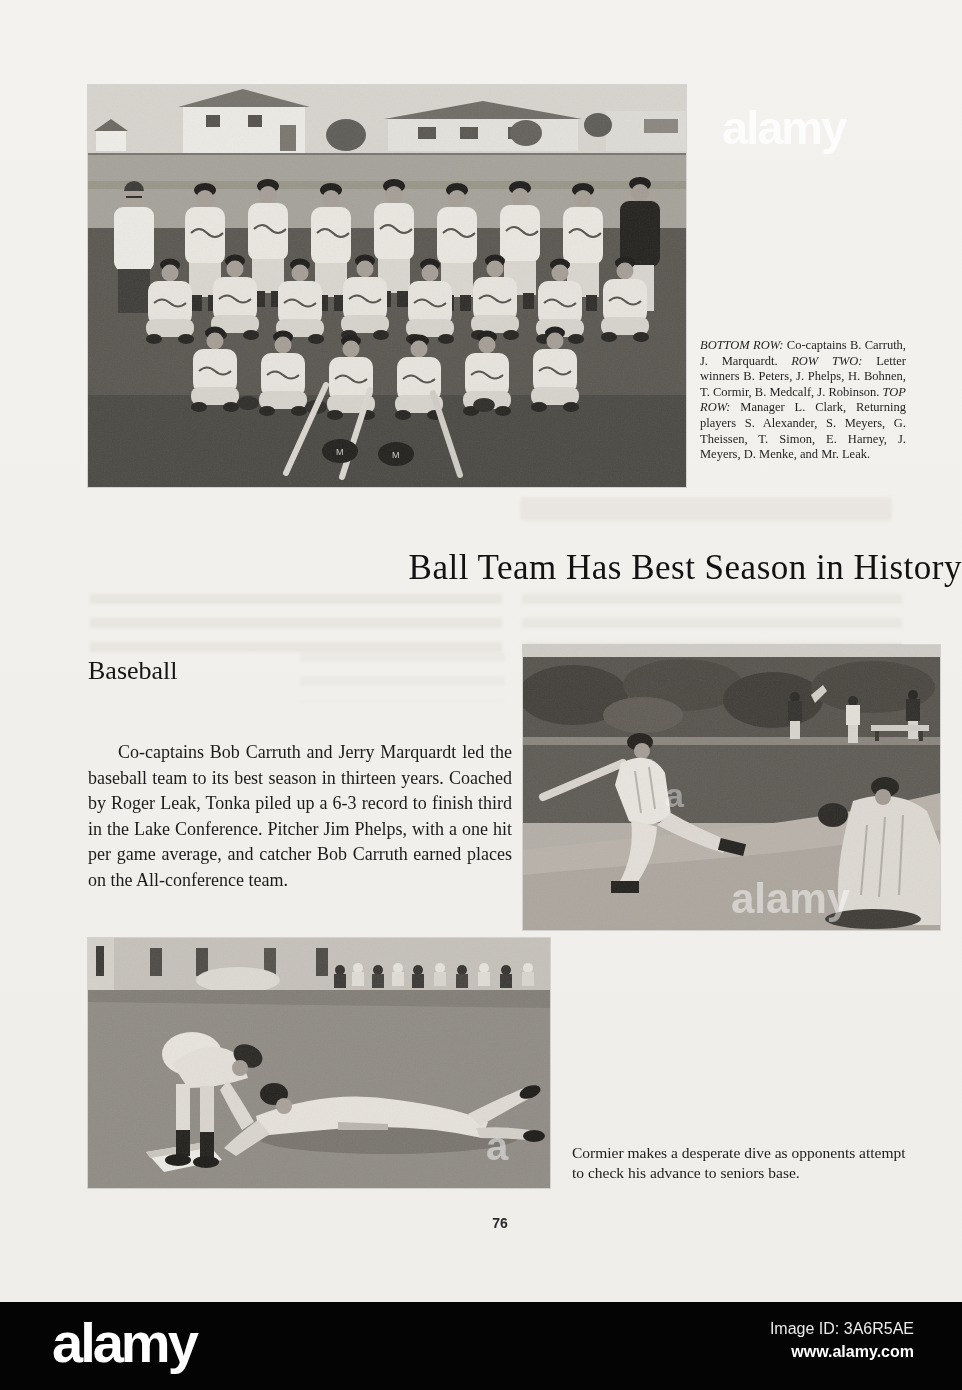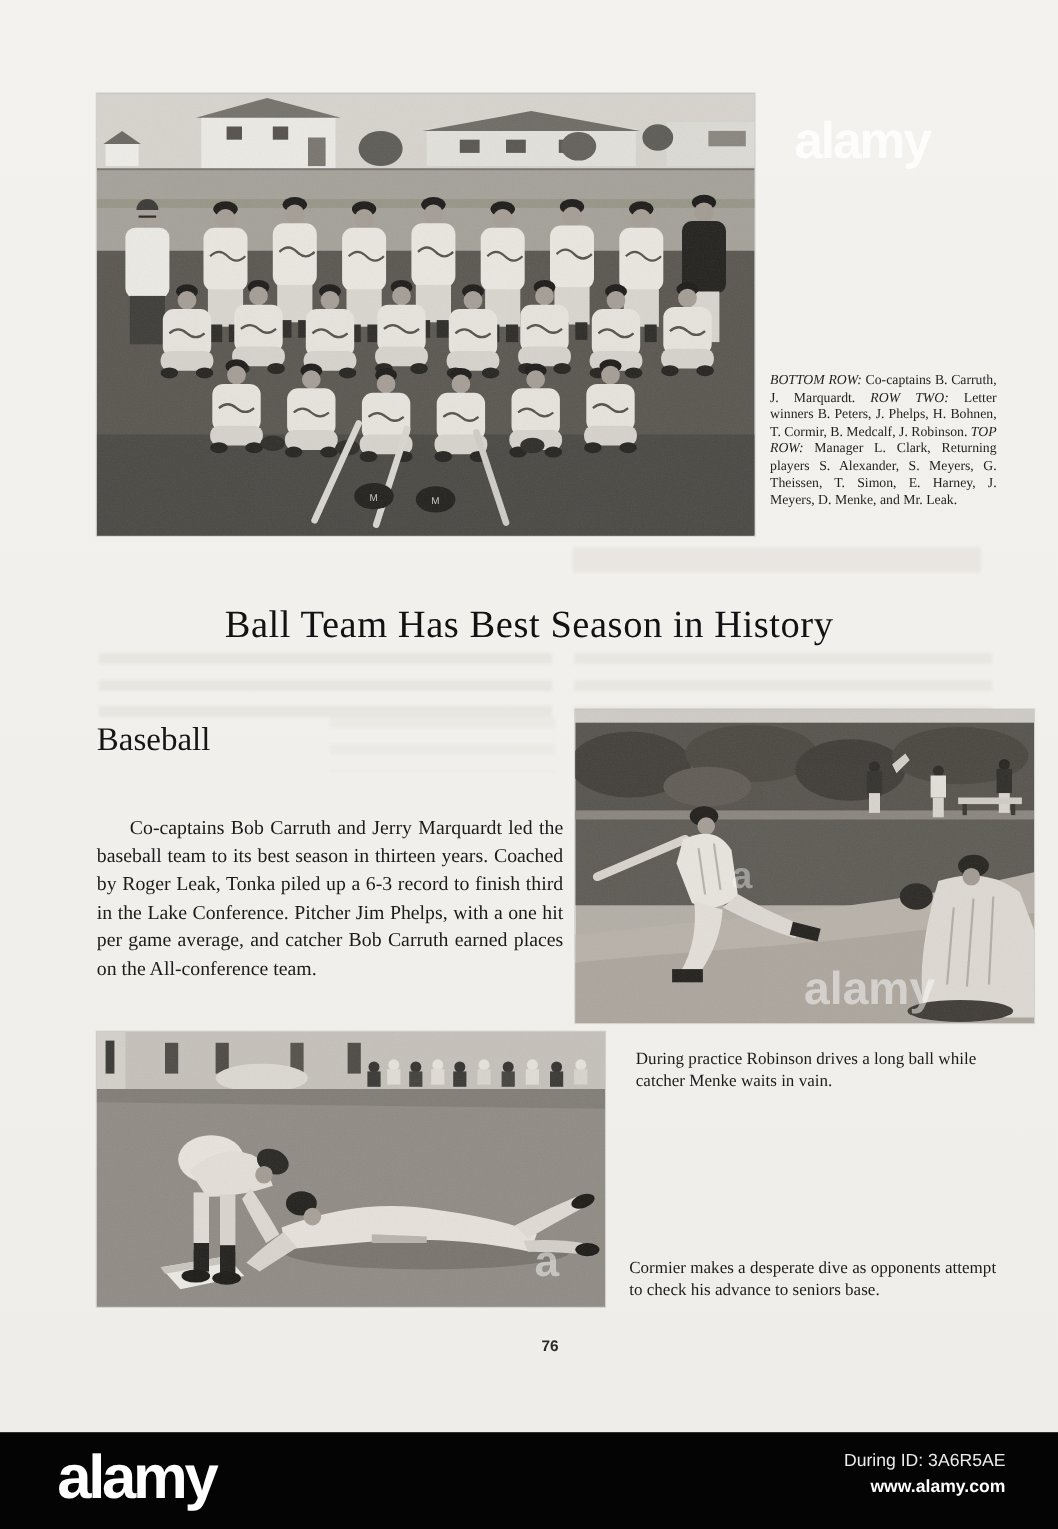--- a/index.html
+++ b/index.html
@@ -8,23 +8,23 @@
     font-family:"Liberation Serif","DejaVu Serif",serif;}
   .photo{position:absolute;display:block;box-shadow:0 0 0 1px rgba(0,0,0,.12);}
   #teamPhoto{left:88px;top:85px;width:598px;height:402px;}
   #batPhoto{left:523px;top:645px;width:417px;height:285px;}
   #divePhoto{left:88px;top:938px;width:462px;height:250px;}
 
   .team-caption{position:absolute;left:700px;top:338px;width:206px;
     font-size:12.5px;line-height:15.6px;text-align:justify;color:#1f1f1f;}
   .team-caption .ital{font-style:italic;}
 
-  .headline{position:absolute;left:0;top:548px;width:962px;text-align:center;
+  .headline{position:absolute;left:0;top:548px;width:962px;text-align:right;
     font-size:35px;color:#121212;letter-spacing:.5px;}
-  .section-heading{position:absolute;left:88px;top:656px;font-size:30px;color:#151515;}
+  .section-heading{position:absolute;left:88px;top:656px;font-size:26px;color:#151515;}
 
   .body-col{position:absolute;left:88px;top:700px;width:424px;
     font-size:18px;line-height:25.5px;text-align:justify;color:#1b1b1b;margin-top:40px;}
   .body-col p{margin:0;text-indent:30px;}
 
   .photo-caption{position:absolute;font-size:15.5px;line-height:20px;color:#1c1c1c;}
   #cap1{left:578px;top:953px;width:340px;}
   #cap2{left:572px;top:1143px;width:348px;}
 
   .page-number{position:absolute;left:0;top:1215px;width:1000px;text-align:center;
@@ -235,21 +235,20 @@
       <ellipse cx="362" cy="142" rx="14" ry="10" fill="#26241f"></ellipse>
       <circle cx="360" cy="152" r="8" fill="#a29b93"></circle>
       <ellipse cx="310" cy="170" rx="15" ry="12" fill="#2b2926"></ellipse>
       <ellipse cx="350" cy="274" rx="48" ry="10" fill="#3f3c37"></ellipse>
     </g>
     <text x="208" y="268" font-family="sans-serif" font-weight="bold" font-size="42" fill="#ffffff" opacity="0.5">alamy</text>
     <text x="142" y="162" font-family="sans-serif" font-weight="bold" font-size="34" fill="#ffffff" opacity="0.4">a</text>
     <rect width="417" height="285" filter="url(#gr2)" opacity="0.10"></rect>
   </svg>
 
-  <div id="cap1" class="photo-caption">During practice Robinson drives a long ball while catcher Menke waits in vain.</div>
 
   <svg id="divePhoto" class="photo" viewBox="0 0 462 250" preserveAspectRatio="none" aria-label="diving photo">
     <defs>
         <filter id="gr3">
           <feTurbulence type="fractalNoise" baseFrequency="0.9" numOctaves="2" stitchTiles="stitch"></feTurbulence>
           <feColorMatrix type="saturate" values="0"></feColorMatrix>
         </filter>
       </defs>
     <rect width="462" height="250" fill="#8e8a83"></rect>
     <rect width="462" height="52" fill="#c5c1ba"></rect>
@@ -321,18 +320,18 @@
 
   <div id="cap2" class="photo-caption">Cormier makes a desperate dive as opponents attempt to check his advance to seniors base.</div>
 
   <div class="page-number">76</div>
 
   <div class="wm-corner">alamy</div>
 
   <div class="footer-bar">
     <div class="footer-logo">alamy</div>
     <div class="footer-right">
-      <p class="footer-id">During ID: 3A6R5AE</p>
+      <p class="footer-id">Image ID: 3A6R5AE</p>
       <p class="footer-url">www.alamy.com</p>
     </div>
   </div>
 
 </div>
 
 </body></html>

